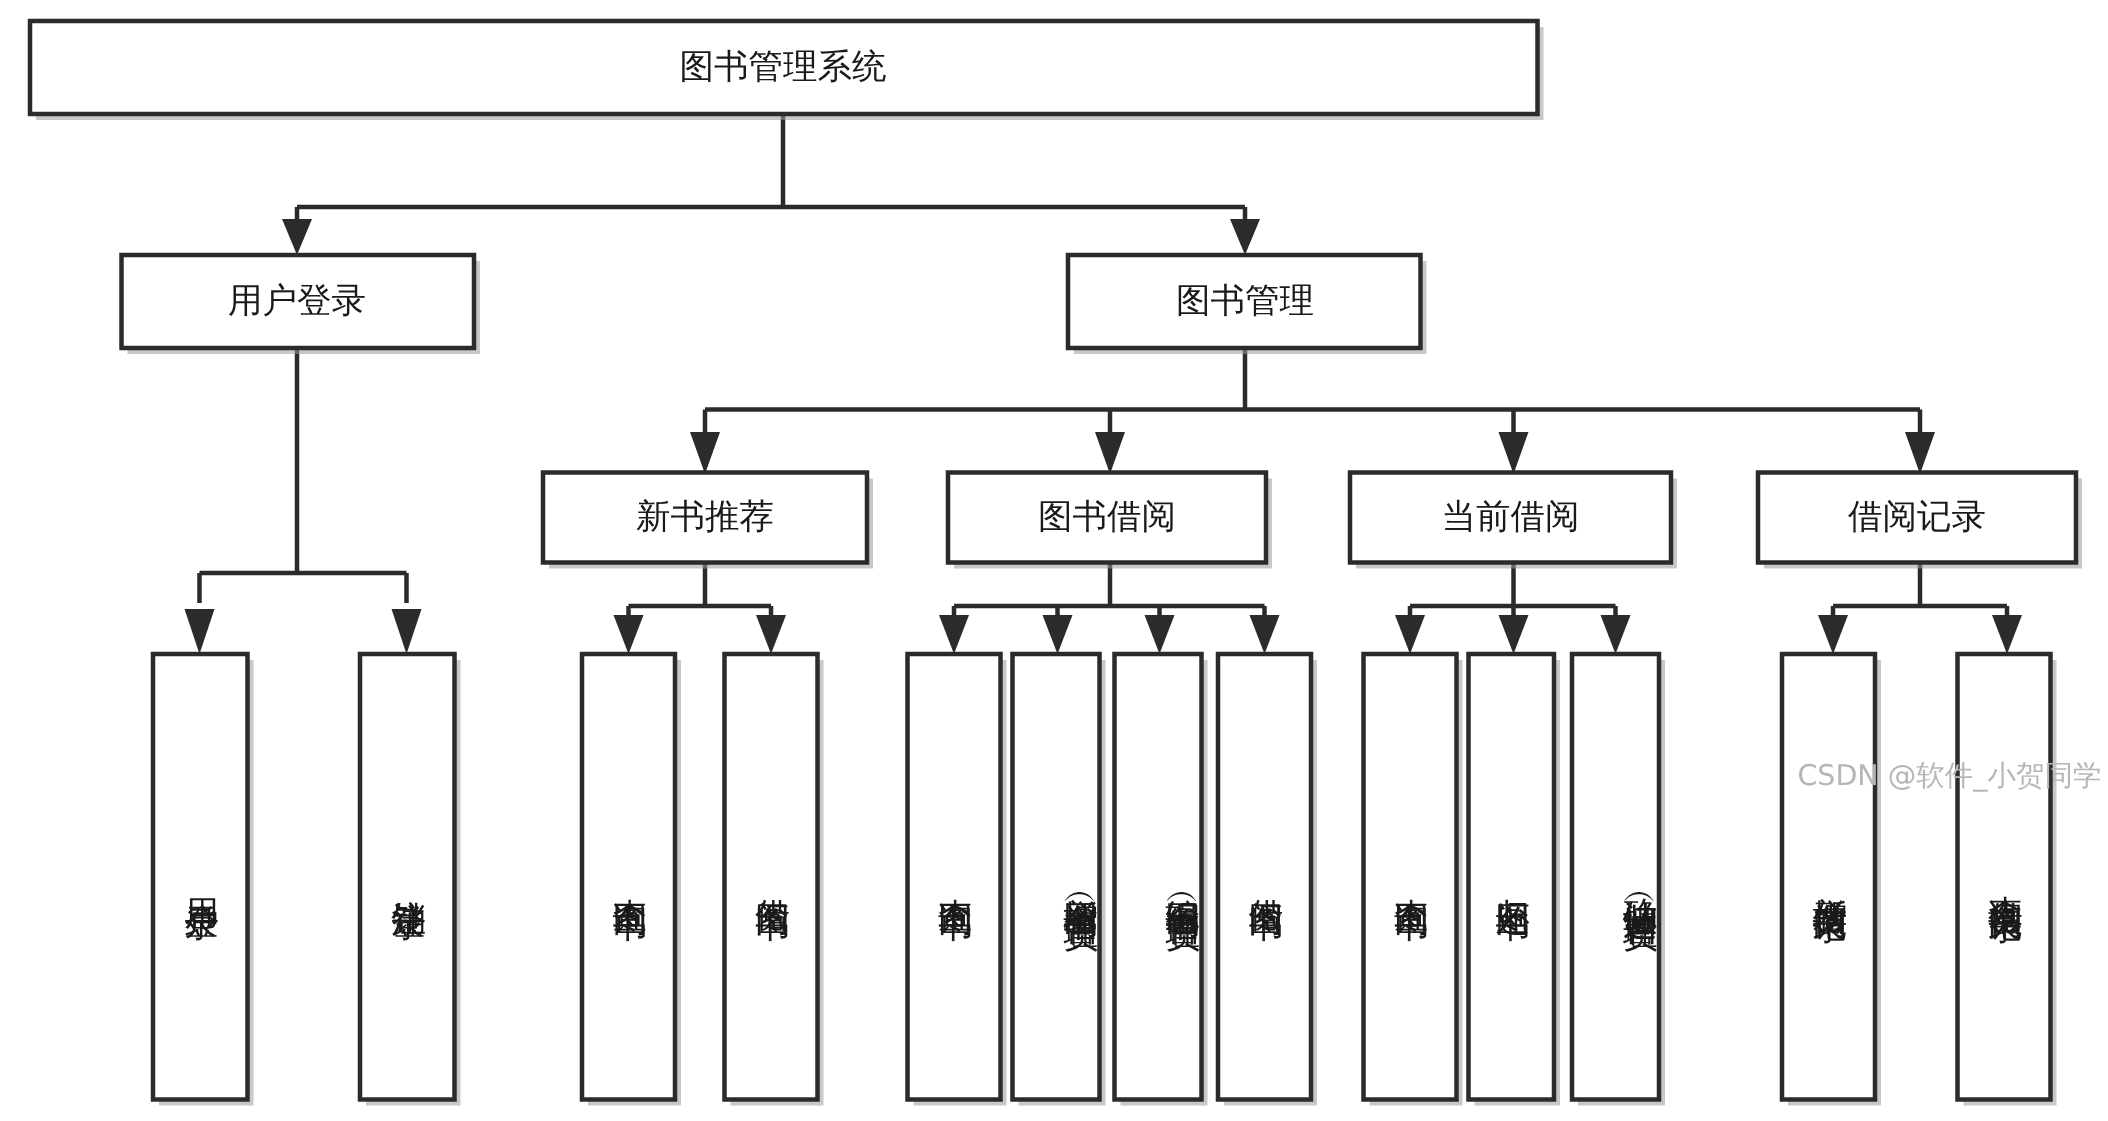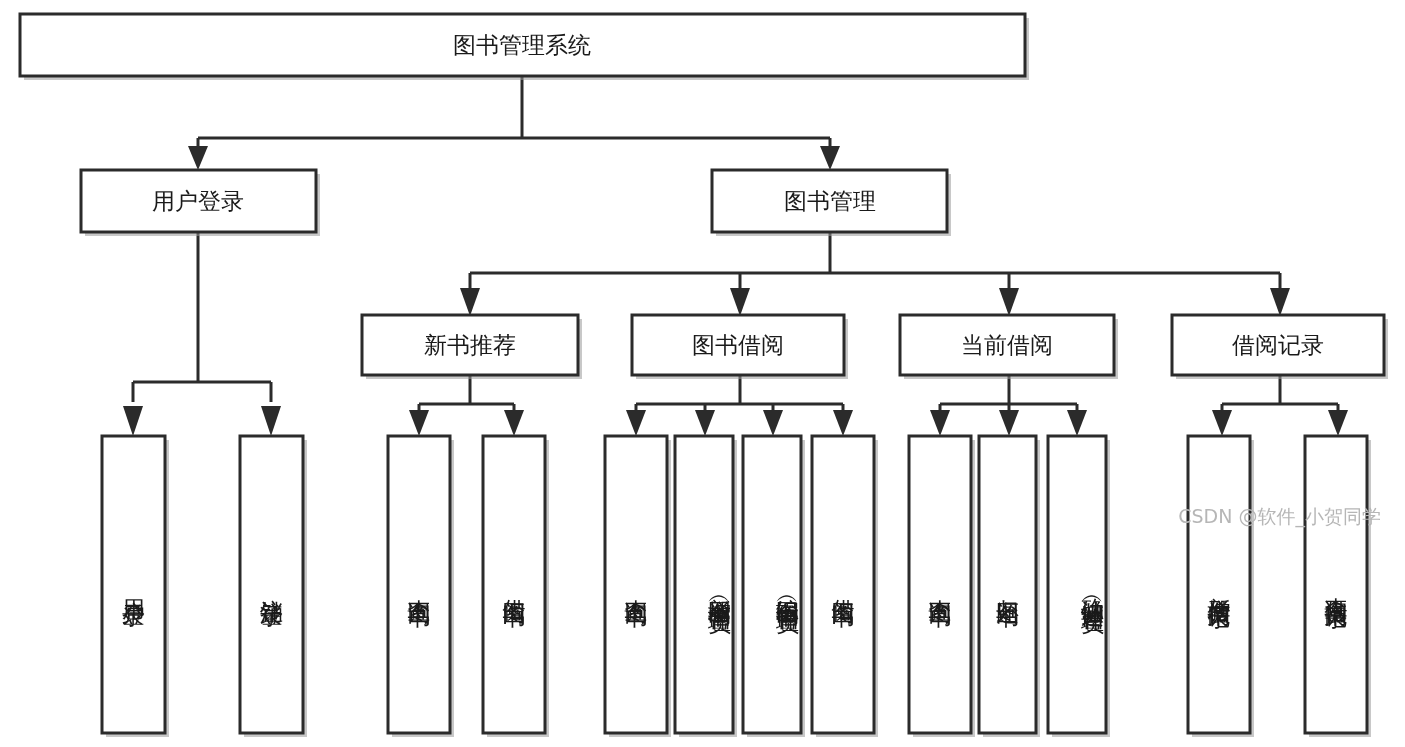--- a/index.html
+++ b/index.html
@@ -62,21 +62,21 @@
     font-family: "DejaVu Sans", "Liberation Sans", sans-serif;
     font-size: 23px;
     line-height: 1.18;
     color: #1a1a1a;
     letter-spacing: 2px;
     white-space: nowrap;
     pointer-events: none;
   }
   #watermark {
     position: absolute;
-    right: 24px;
+    right: 4px;
     bottom: 6px;
     font-family: "DejaVu Sans", "Liberation Sans", sans-serif;
     font-size: 19px;
     color: #b6b6b6;
     white-space: nowrap;
     user-select: none;
   }
 </style>
 </head>
 <body>

